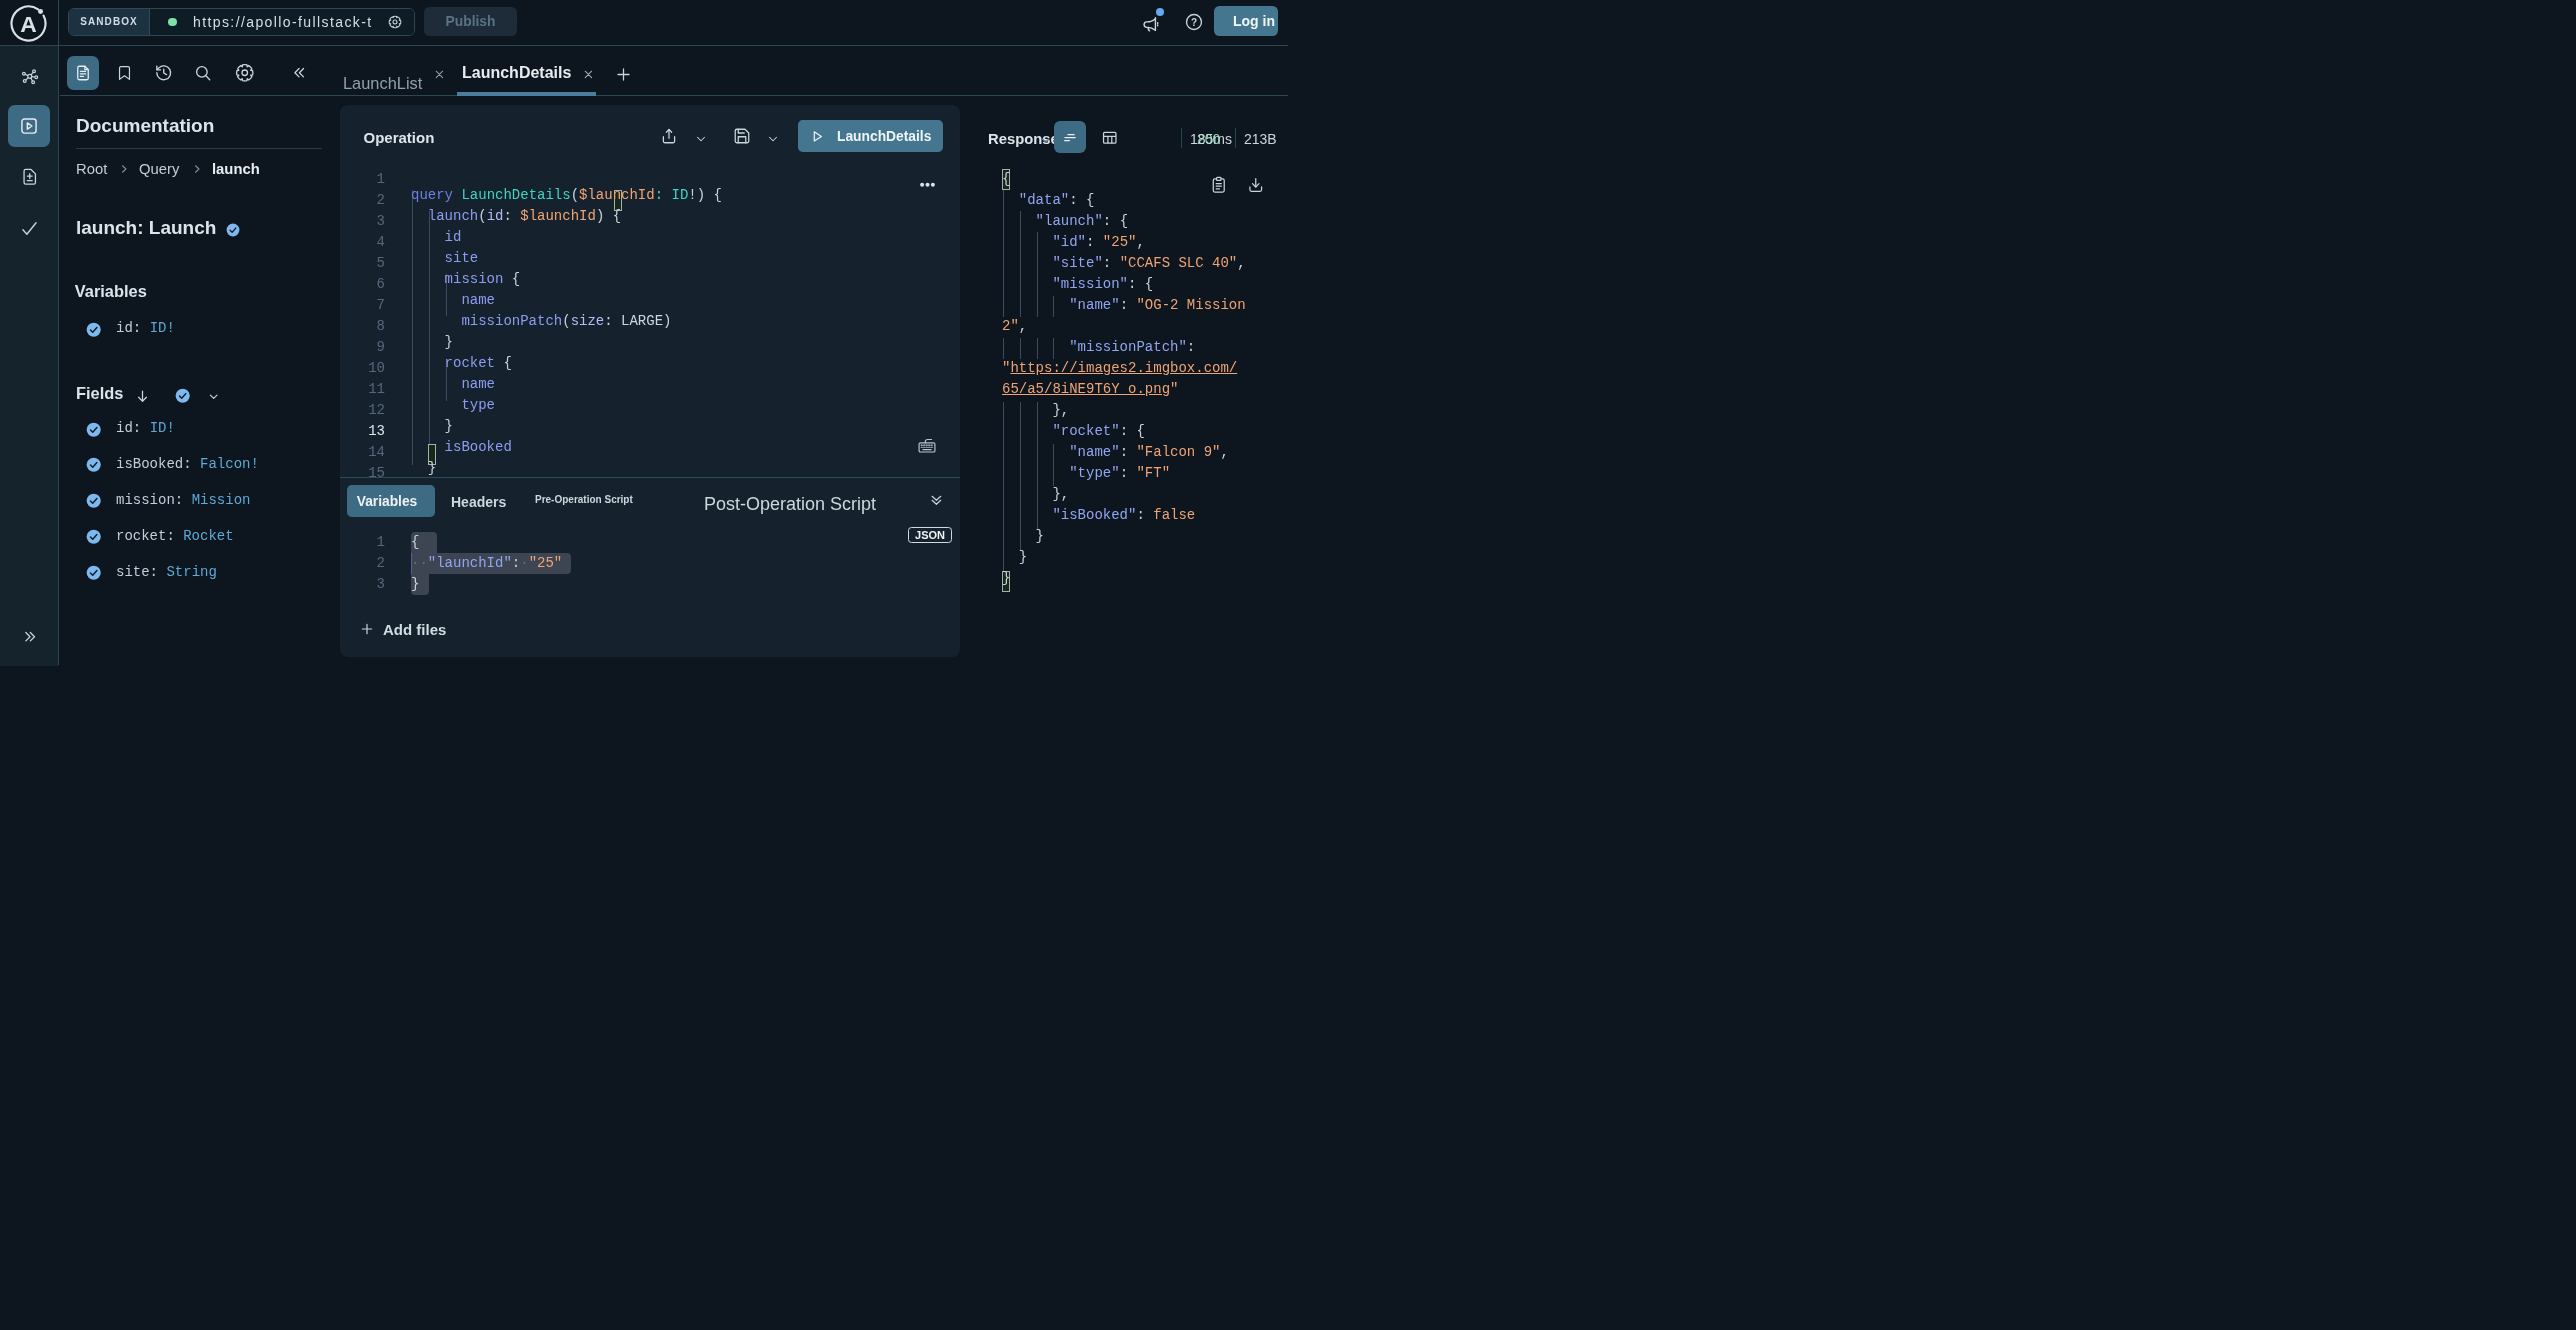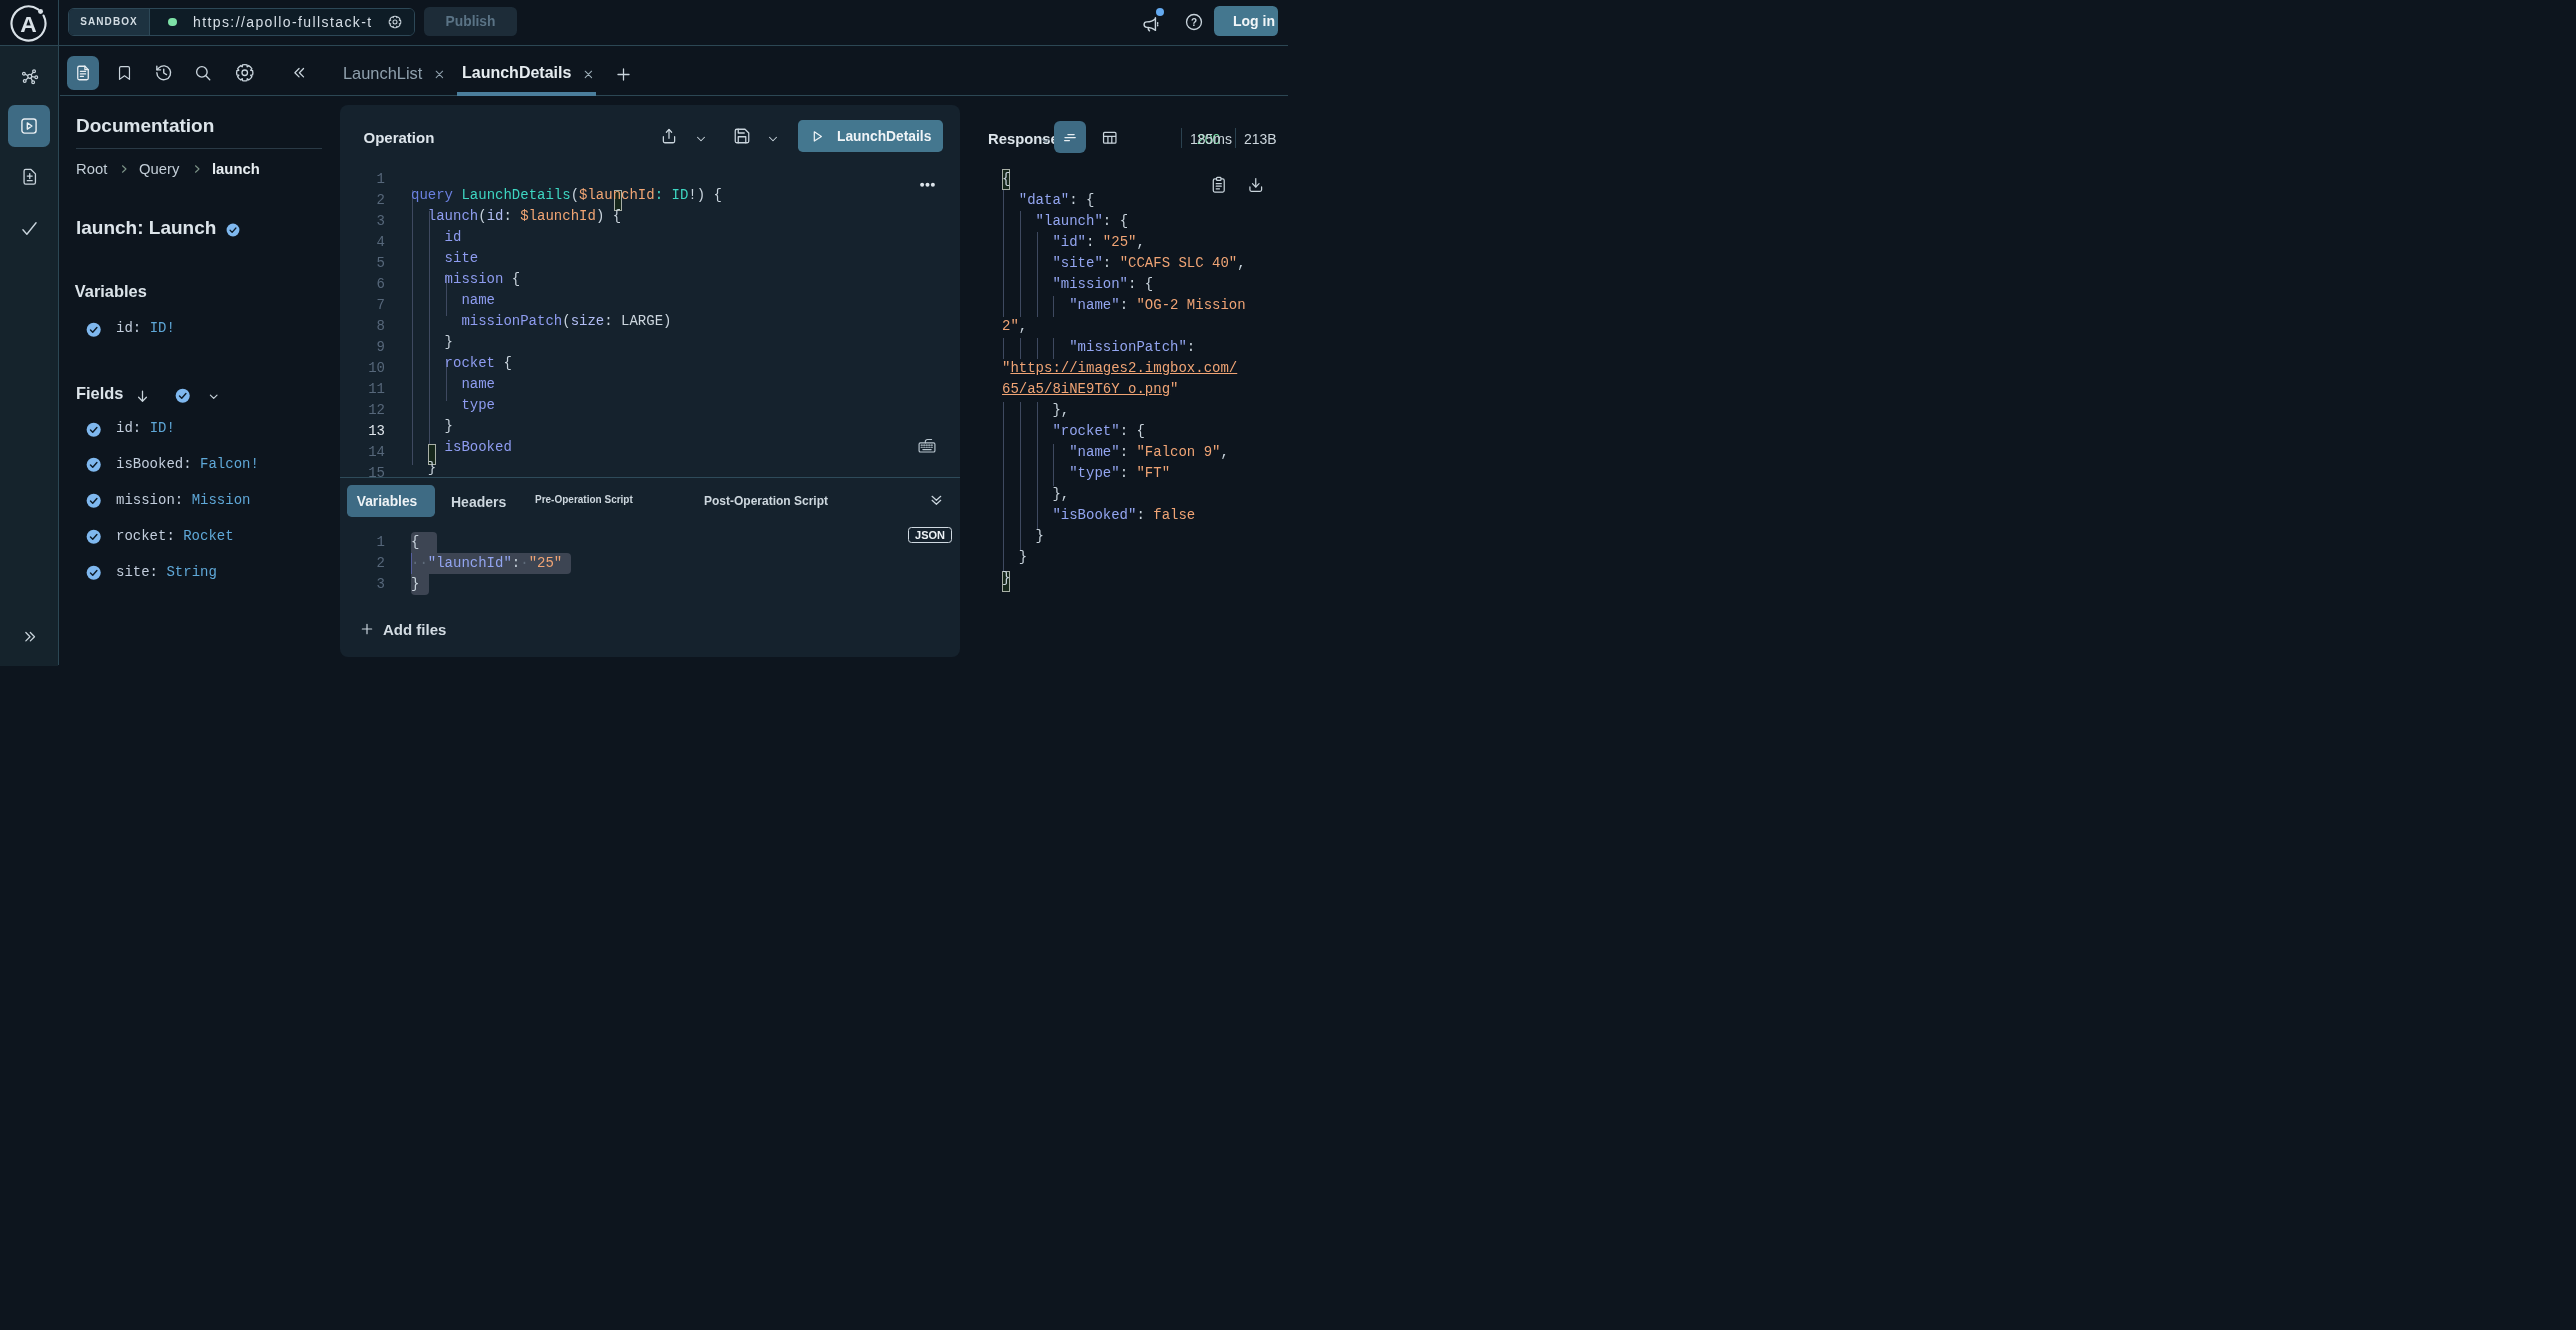--- a/index.html
+++ b/index.html
@@ -143,21 +143,21 @@
 
   <svg class="abs ic" style="left:175px;top:17px;" width="19.5" height="19.5" viewBox="0 0 24 24" fill="none" stroke="currentColor" stroke-width="1.6">
     <path d="M9.24 2.39A10.0 10.0 0 0 1 14.76 2.39L15.00 4.58A8.0 8.0 0 0 1 15.13 4.64L16.85 3.25A10.0 10.0 0 0 1 20.75 7.15L19.36 8.87A8.0 8.0 0 0 1 19.42 9.00L21.61 9.24A10.0 10.0 0 0 1 21.61 14.76L19.42 15.00A8.0 8.0 0 0 1 19.36 15.13L20.75 16.85A10.0 10.0 0 0 1 16.85 20.75L15.13 19.36A8.0 8.0 0 0 1 15.00 19.42L14.76 21.61A10.0 10.0 0 0 1 9.24 21.61L9.00 19.42A8.0 8.0 0 0 1 8.87 19.36L7.15 20.75A10.0 10.0 0 0 1 3.25 16.85L4.64 15.13A8.0 8.0 0 0 1 4.58 15.00L2.39 14.76A10.0 10.0 0 0 1 2.39 9.24L4.58 9.00A8.0 8.0 0 0 1 4.64 8.87L3.25 7.15A10.0 10.0 0 0 1 7.15 3.25L8.87 4.64A8.0 8.0 0 0 1 9.00 4.58Z"></path>
     <circle cx="12" cy="12" r="3.4"></circle>
   </svg>
 
   <svg class="abs ic" style="left:232px;top:19px;" width="15.4" height="15.4" viewBox="0 0 24 24" fill="none" stroke="currentColor" stroke-width="2" stroke-linecap="round" stroke-linejoin="round">
     <path d="M18 5.5 L11.5 12 L18 18.5M11 5.5 L4.5 12 L11 18.5"></path>
   </svg>
 
-  <div class="abs" style="left:283px;top:18px;font-size:16.4px;color:#8fa0ad;">LaunchList</div>
+  <div class="abs" style="left:283px;top:28px;font-size:16.4px;color:#8fa0ad;">LaunchList</div>
   <svg class="abs" style="left:373px;top:22px;color:#8fa0ad;" width="12.8" height="12.8" viewBox="0 0 24 24" fill="none" stroke="currentColor" stroke-width="2" stroke-linecap="round">
     <path d="M6 6 L18 18M18 6 L6 18"></path>
   </svg>
   <div class="abs" style="left:402px;top:18px;font-size:16px;font-weight:bold;color:#e6ecf0;">LaunchDetails</div>
   <svg class="abs" style="left:522px;top:22px;color:#9fb0ba;" width="12.8" height="12.8" viewBox="0 0 24 24" fill="none" stroke="currentColor" stroke-width="2" stroke-linecap="round">
     <path d="M6 6 L18 18M18 6 L6 18"></path>
   </svg>
   <svg class="abs ic" style="left:554px;top:19px;" width="19" height="19" viewBox="0 0 24 24" fill="none" stroke="currentColor" stroke-width="1.6" stroke-linecap="round">
     <path d="M12 5v14M5 12h14"></path>
   </svg>
@@ -310,21 +310,21 @@
 <span class="pun">  }</span>
 <span class="pun">}</span></div>
   </div>
 
   <div class="abs" style="left:0;top:372px;width:620px;height:1px;background:#2e4b5a;"></div>
 
   <div class="abs steel" style="left:7px;top:380px;width:88px;height:32px;border-radius:4.7px;"></div>
   <div class="abs" style="left:7px;top:389px;width:80px;text-align:center;font-size:13.8px;font-weight:600;color:#eef3f6;">Variables</div>
   <div class="abs" style="left:111px;top:389px;font-size:14px;font-weight:600;color:#cdd7de;">Headers</div>
   <div class="abs" style="left:195px;top:389px;font-size:10px;font-weight:600;color:#cdd7de;">Pre-Operation Script</div>
-  <div class="abs" style="left:364px;top:389px;font-size:12px;font-weight:700;color:#cdd7de;">Post-Operation Script</div>
+  <div class="abs" style="left:364px;top:389px;font-size:18px;font-weight:400;color:#cdd7de;">Post-Operation Script</div>
   <svg class="abs ic" style="left:589px;top:387px;" width="14.8" height="16" viewBox="0 0 24 24" fill="none" stroke="currentColor" stroke-width="2" stroke-linecap="round" stroke-linejoin="round">
     <path d="M5 6 L12 12.5 L19 6M5 12.5 L12 19 L19 12.5"></path>
   </svg>
 
   <div class="abs" style="left:568px;top:422px;width:44px;height:16px;border:1.3px solid #cfd9e1;border-radius:3.4px;box-sizing:border-box;display:flex;align-items:center;justify-content:center;">
     <span style="font-size:11px;font-weight:bold;color:#eef3f6;">JSON</span>
   </div>
 
   <div class="sel" style="left:71px;top:427px;width:26px;height:21px;border-radius:4px 4px 0 0;"></div>
   <div class="sel" style="left:71px;top:448px;width:160px;height:21px;border-radius:0 4px 4px 0;"></div>

